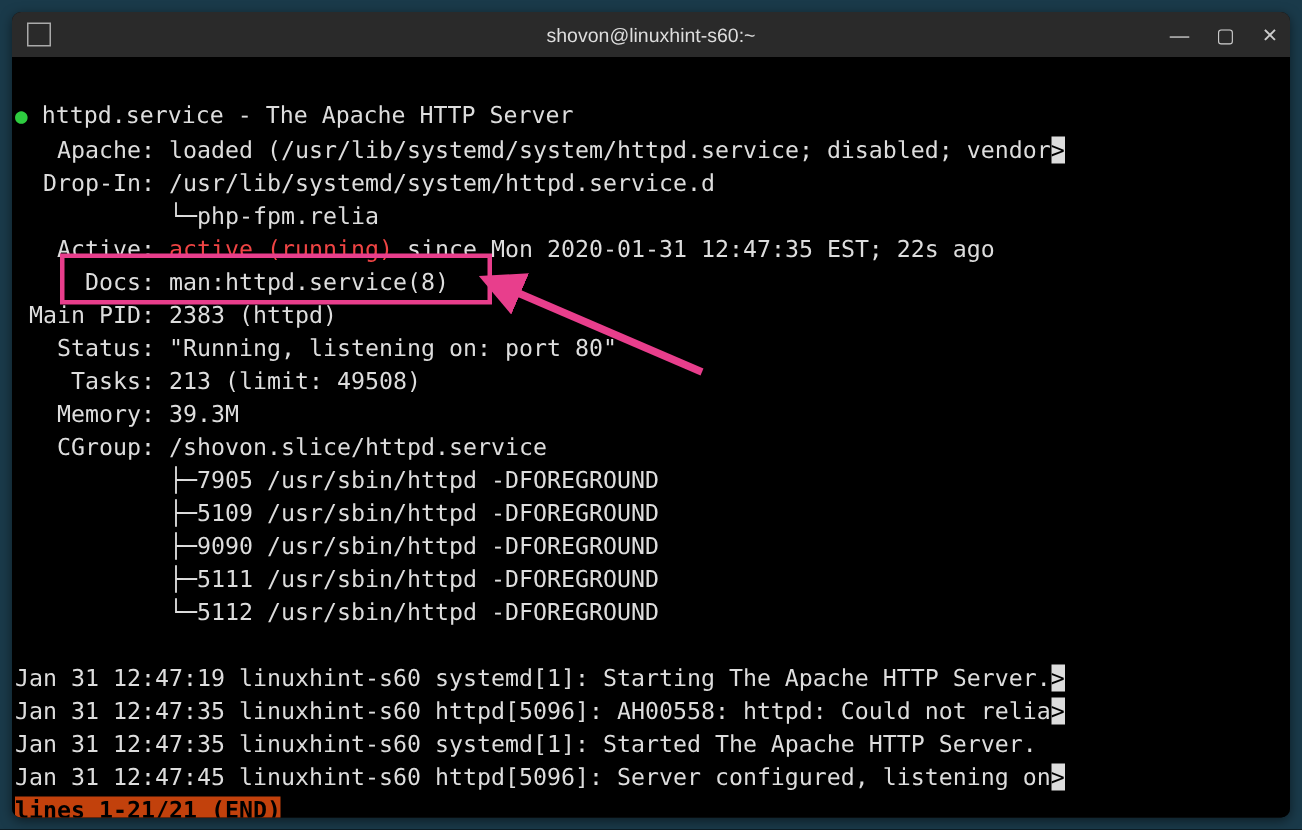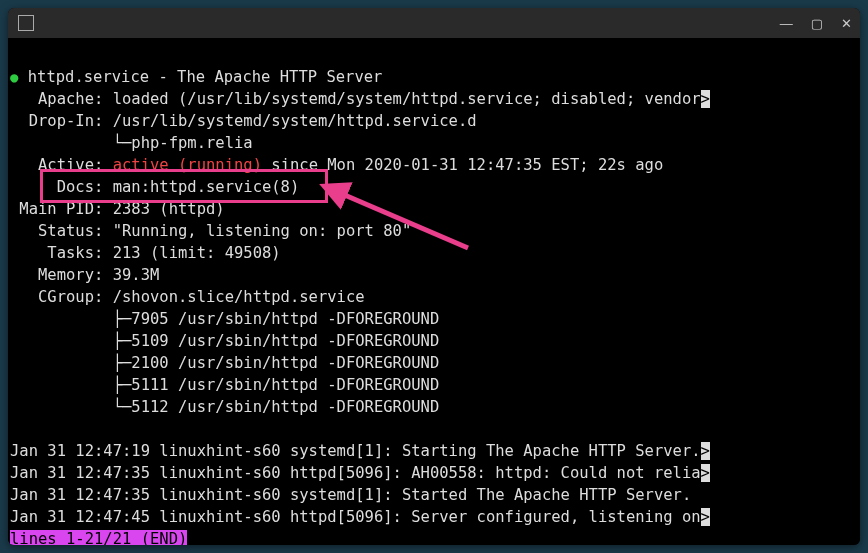--- a/index.html
+++ b/index.html
@@ -92,31 +92,33 @@
     left: 310px;
     top: 140px;
     z-index: 5;
     pointer-events: none;
   }
   .inverse {
     background: #ddd;
     color: #000;
   }
   .pager-line {
-    background: #d946ef;
+    background: #c2410c;
     color: #000;
     display: inline;
+    font-weight: bold;
   }
 </style>
 </head>
 <body>
 
 <div class="window">
   <div class="titlebar">
     <span class="titlebar-icon"></span>
+    <span class="titlebar-title">shovon@linuxhint-s60:~</span>
     <div class="titlebar-controls">
       <span class="ctrl-btn">—</span>
       <span class="ctrl-btn">▢</span>
       <span class="ctrl-btn">✕</span>
     </div>
   </div>
 
   <div class="terminal">
 <span class="bullet">●</span> <span>httpd.service - </span><span>The Apache HTTP Server</span>
 <span>   Apache: </span><span>loaded (/usr/lib/systemd/system/httpd.service; disabled; vendor</span><span class="inverse">&gt;</span>
@@ -124,21 +126,21 @@
 <span>           └─php-fpm.relia</span>
 <span>   Active: </span><span class="green-active">active (running)</span><span> since Mon 2020-01-31 12:47:35 EST; 22s ago</span>
 <span>     Docs: man:httpd.service(8)</span>
 <span> Main PID: 2383 (httpd)</span>
 <span>   Status: "Running, listening on: port 80"</span>
 <span>    Tasks: 213 (limit: 49508)</span>
 <span>   Memory: 39.3M</span>
 <span>   CGroup: /shovon.slice/httpd.service</span>
 <span>           ├─7905 /usr/sbin/httpd -DFOREGROUND</span>
 <span>           ├─5109 /usr/sbin/httpd -DFOREGROUND</span>
-<span>           ├─2100 /usr/sbin/httpd -DFOREGROUND</span>
+<span>           ├─9090 /usr/sbin/httpd -DFOREGROUND</span>
 <span>           ├─5111 /usr/sbin/httpd -DFOREGROUND</span>
 <span>           └─5112 /usr/sbin/httpd -DFOREGROUND</span>
 <span></span>
 <span>Jan 31 12:47:19 linuxhint-s60 systemd[1]: Starting The Apache HTTP Server.</span><span class="inverse">&gt;</span>
 <span>Jan 31 12:47:35 linuxhint-s60 httpd[5096]: AH00558: httpd: Could not relia</span><span class="inverse">&gt;</span>
 <span>Jan 31 12:47:35 linuxhint-s60 systemd[1]: Started The Apache HTTP Server.</span>
 <span>Jan 31 12:47:45 linuxhint-s60 httpd[5096]: Server configured, listening on</span><span class="inverse">&gt;</span>
 <span class="pager-line">lines 1-21/21 (END)</span>
 
     <div class="highlight-box"></div>

